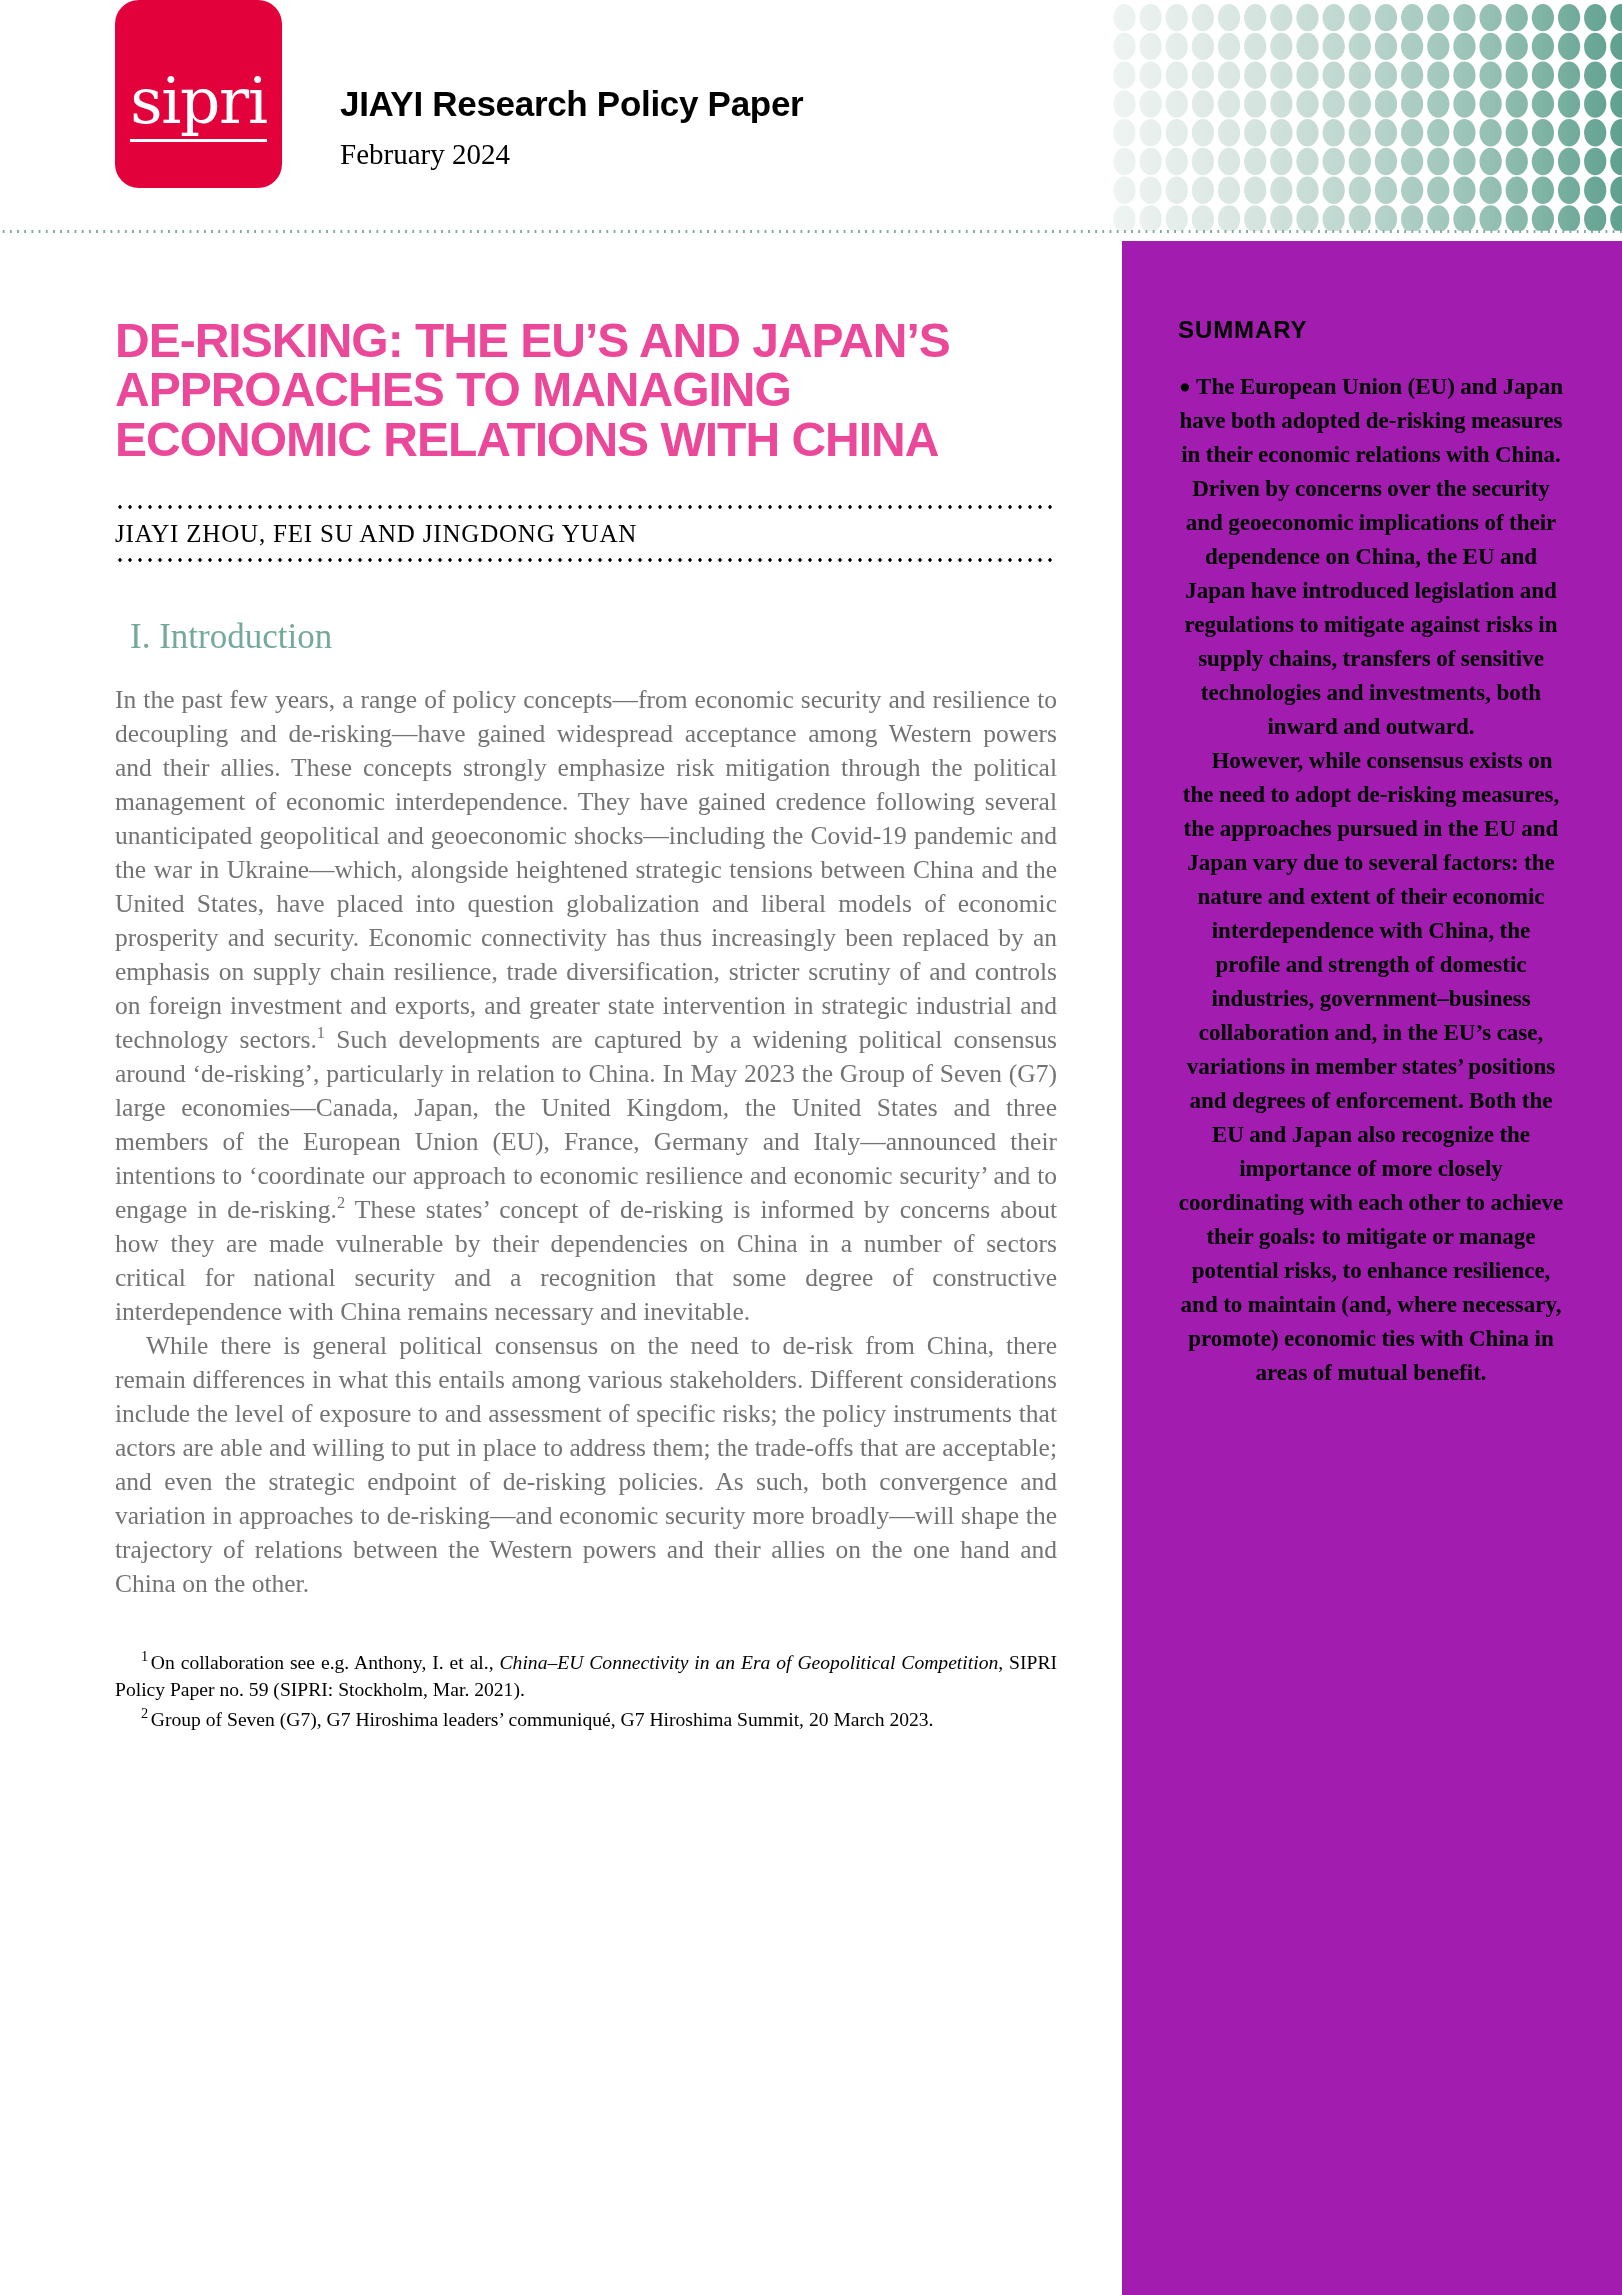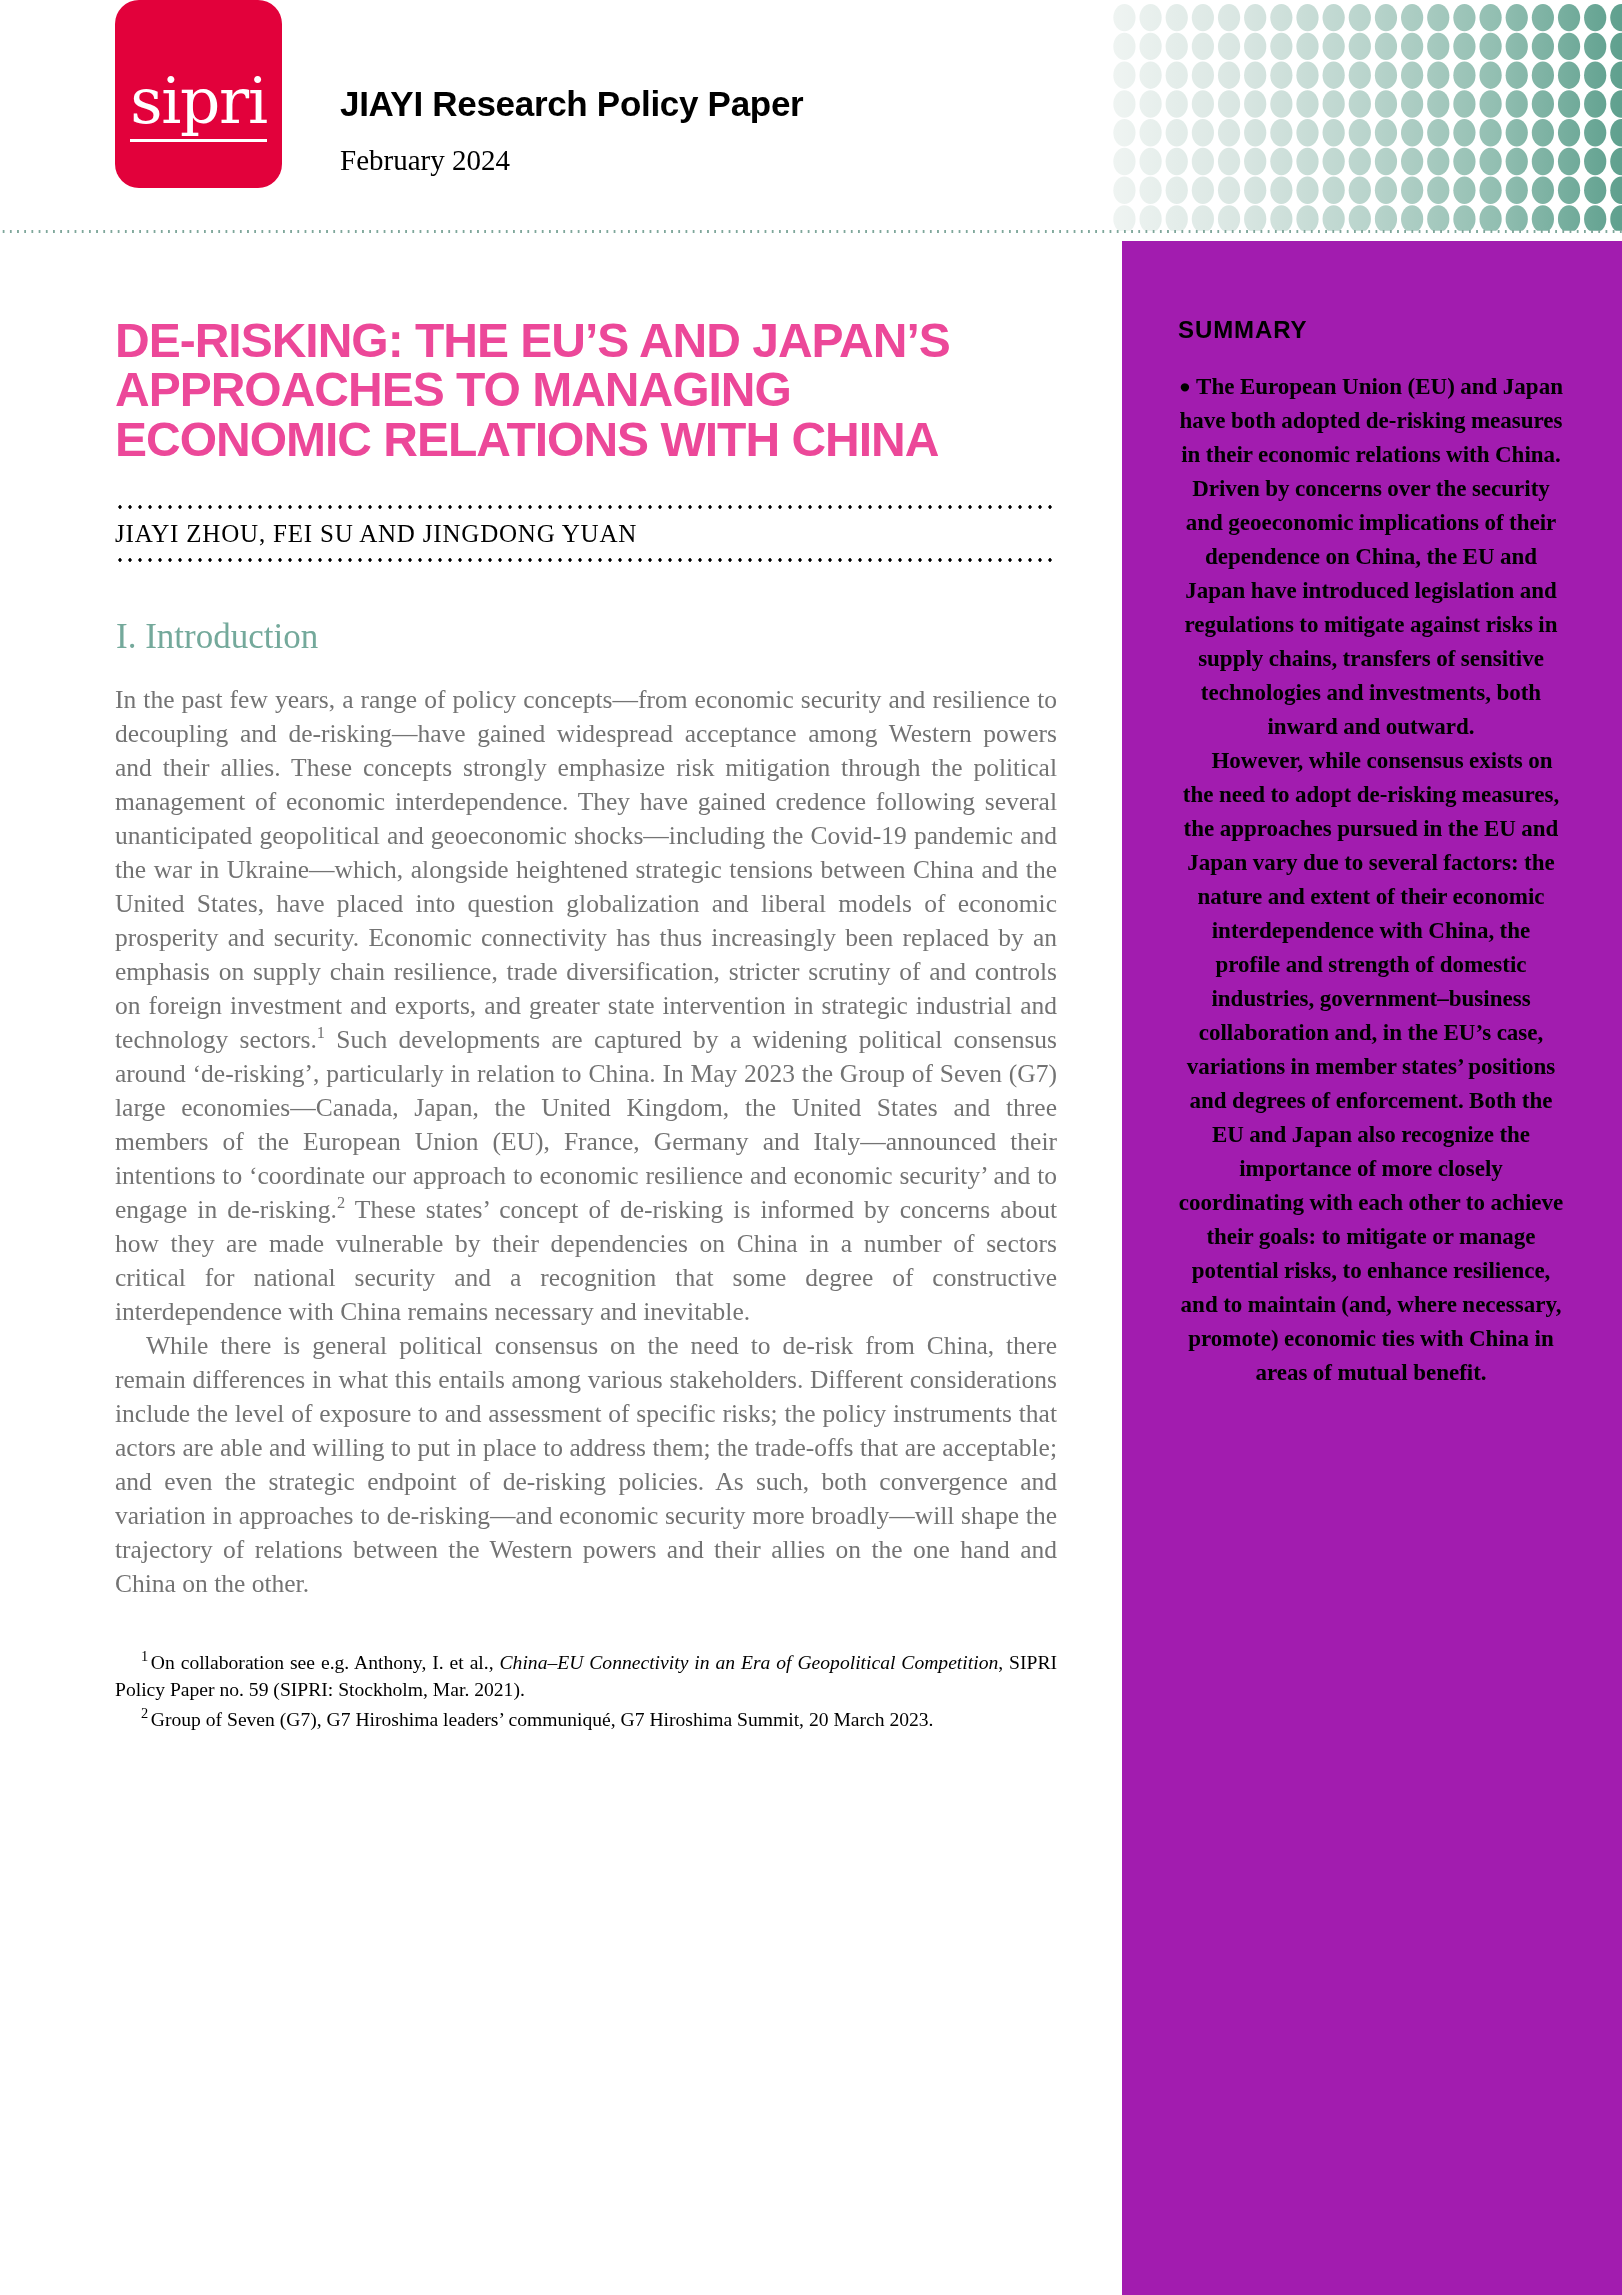--- a/index.html
+++ b/index.html
@@ -55,21 +55,21 @@
     font-weight: bold;
     font-size: 35px;
     color: #000000;
     letter-spacing: -0.3px;
     line-height: 1.05;
   }
   #header-date {
     font-family: "Liberation Serif", serif;
     font-size: 29px;
     color: #000000;
-    margin-top: 22px;
+    margin-top: 16px;
     line-height: 1.1;
   }
 
   
   #dot-grid {
     position: absolute;
     left: 1112px; top: 2.6px;
     width: 510px;
     height: 228px;
     overflow: hidden;
@@ -163,21 +163,21 @@
     width: 942px;
     height: 3.9px;
     background-image: radial-gradient(circle, #000000 1.5px, rgba(0,0,0,0) 1.7px);
     background-size: 10px 3.9px;
     background-repeat: repeat-x;
   }
   #section-heading {
     font-family: "Liberation Serif", serif;
     font-size: 35px;
     color: #74a99b;
-    margin: 55px 0 26px 1px;
+    margin: 55px 0 26px 15px;
     font-weight: normal;
   }
   .body-para {
     font-family: "Liberation Serif", serif;
     font-size: 25.5px;
     line-height: 34px;
     color: #737373;
     margin: 0;
     text-align: justify;
     hyphens: none;

